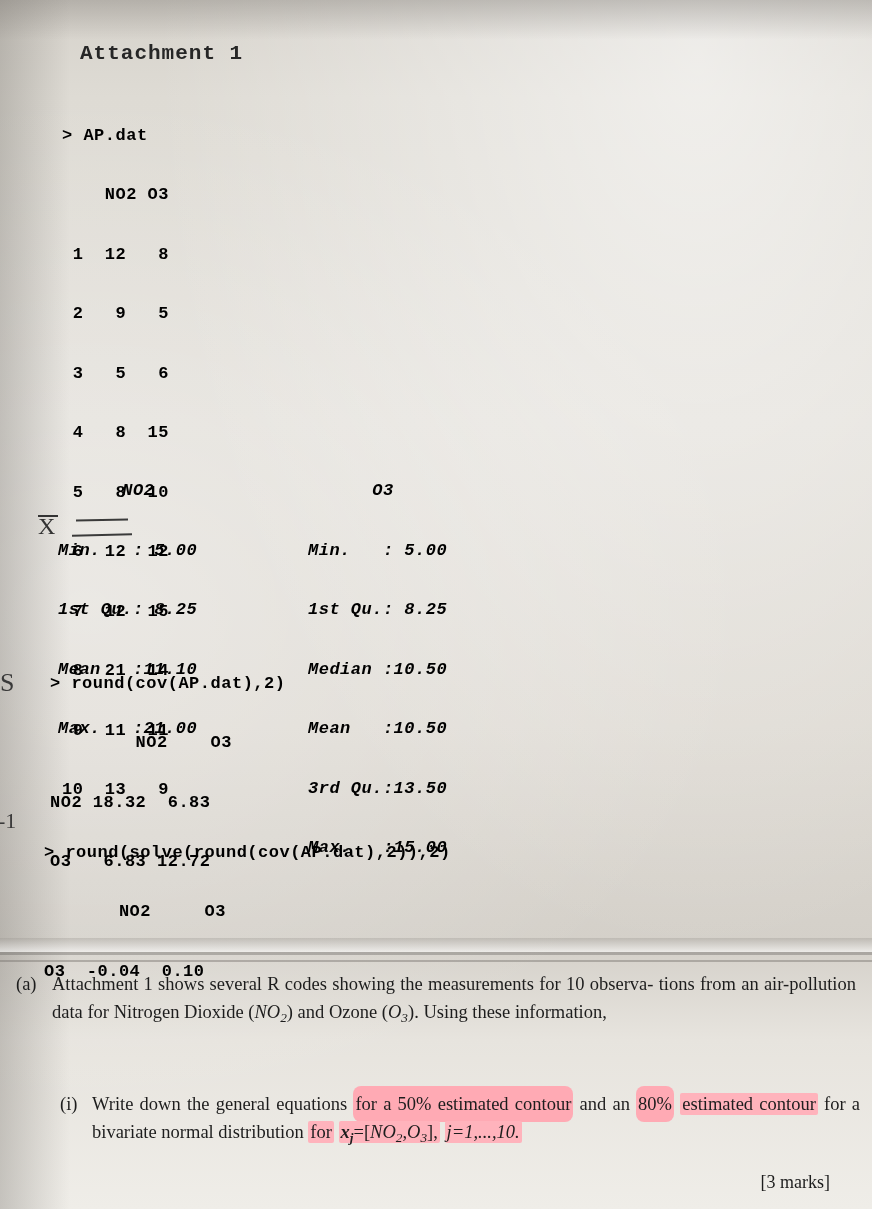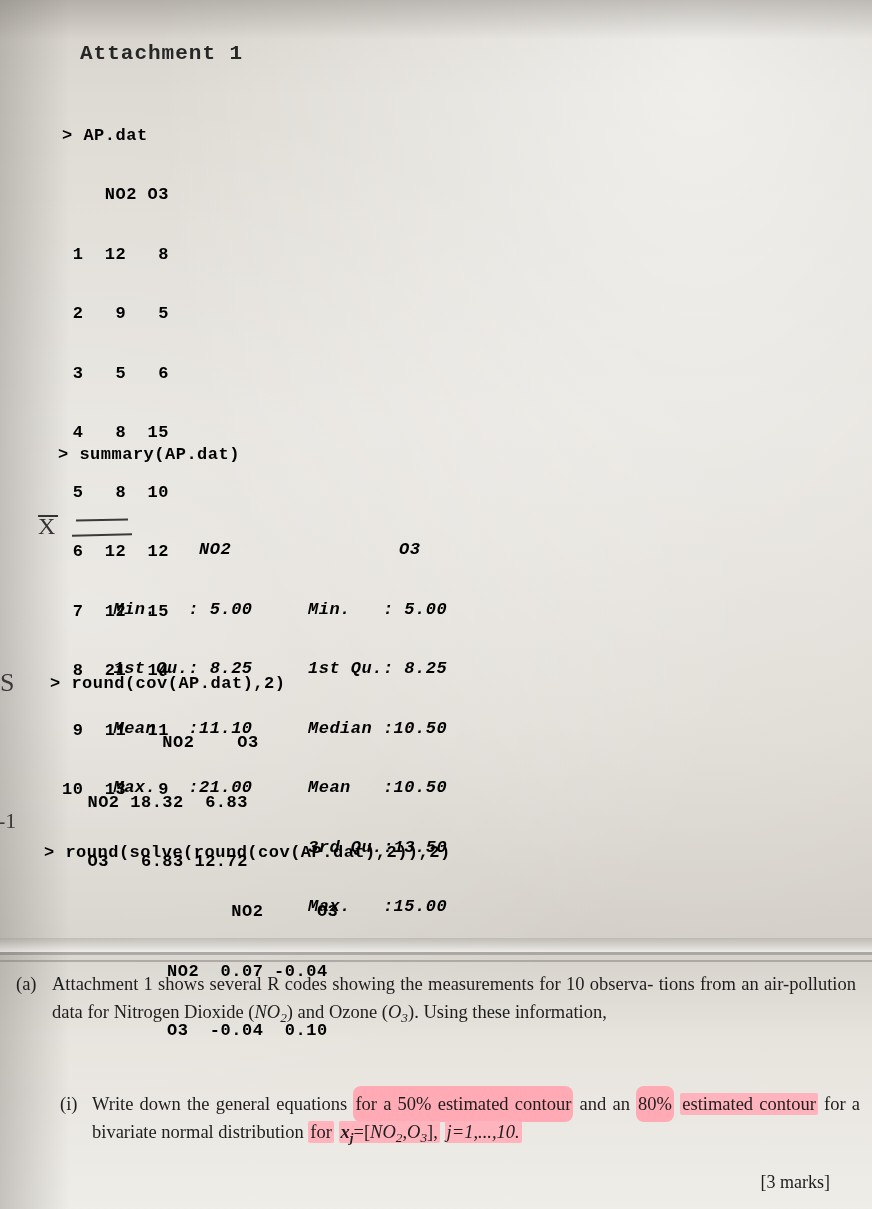--- a/index.html
+++ b/index.html
@@ -47,21 +47,21 @@
     letter-spacing:0.5px;
     white-space:pre;
   }
   .attach-title{
     position:absolute;left:80px;top:42px;
     font-family:"Liberation Mono", monospace;
     font-weight:bold;font-size:21px;letter-spacing:1px;color:#262626;
   }
   .blk{position:absolute;}
   .cmd{font-size:17px;line-height:23px;}
-  .tbl{font-size:17px;line-height:23.5px;text-align:center;}
+  .tbl{font-size:17px;line-height:23.5px;}
 
   
   #b1{left:62px;top:88px;}
   
   #b2{left:58px;top:407px;}
   
   #b3{left:50px;top:636px;}
   
   #b4{left:44px;top:805px;}
 
@@ -140,21 +140,20 @@
   <div class="tbl"> 4   8  15</div>
   <div class="tbl"> 5   8  10</div>
   <div class="tbl"> 6  12  12</div>
   <div class="tbl"> 7  12  15</div>
   <div class="tbl"> 8  21  14</div>
   <div class="tbl"> 9  11  11</div>
   <div class="tbl">10  13   9</div>
 </div>
 
 <div class="blk mono" id="b2">
-  <div class="cmd">&gt; summary(AP.dat)</div>
   <div class="row2col">
     <div class="col-left">
       <div class="tbl">      NO2</div>
       <div class="tbl">Min.   : 5.00</div>
       <div class="tbl">1st Qu.: 8.25</div>
       <div class="tbl">Mean   :11.10</div>
       <div class="tbl">Max.   :21.00</div>
     </div>
     <div class="col-right">
       <div class="tbl">      O3</div>
@@ -178,21 +177,20 @@
   <div class="cmd">&gt; round(cov(AP.dat),2)</div>
   <div class="tbl">        NO2    O3</div>
   <div class="tbl">NO2 18.32  6.83</div>
   <div class="tbl">O3   6.83 12.72</div>
 </div>
 <div class="mark-s">S</div>
 
 <div class="blk mono" id="b4">
   <div class="cmd">&gt; round(solve(round(cov(AP.dat),2)),2)</div>
   <div class="tbl">       NO2     O3</div>
-  <div class="tbl">NO2  0.07 -0.04</div>
   <div class="tbl">O3  -0.04  0.10</div>
 </div>
 <div class="mark-dash1">-1</div>
 
 <div class="fold"></div>
 <div class="fold2"></div>
 
 <div class="qregion">
   <div class="lineacross"></div>
 

